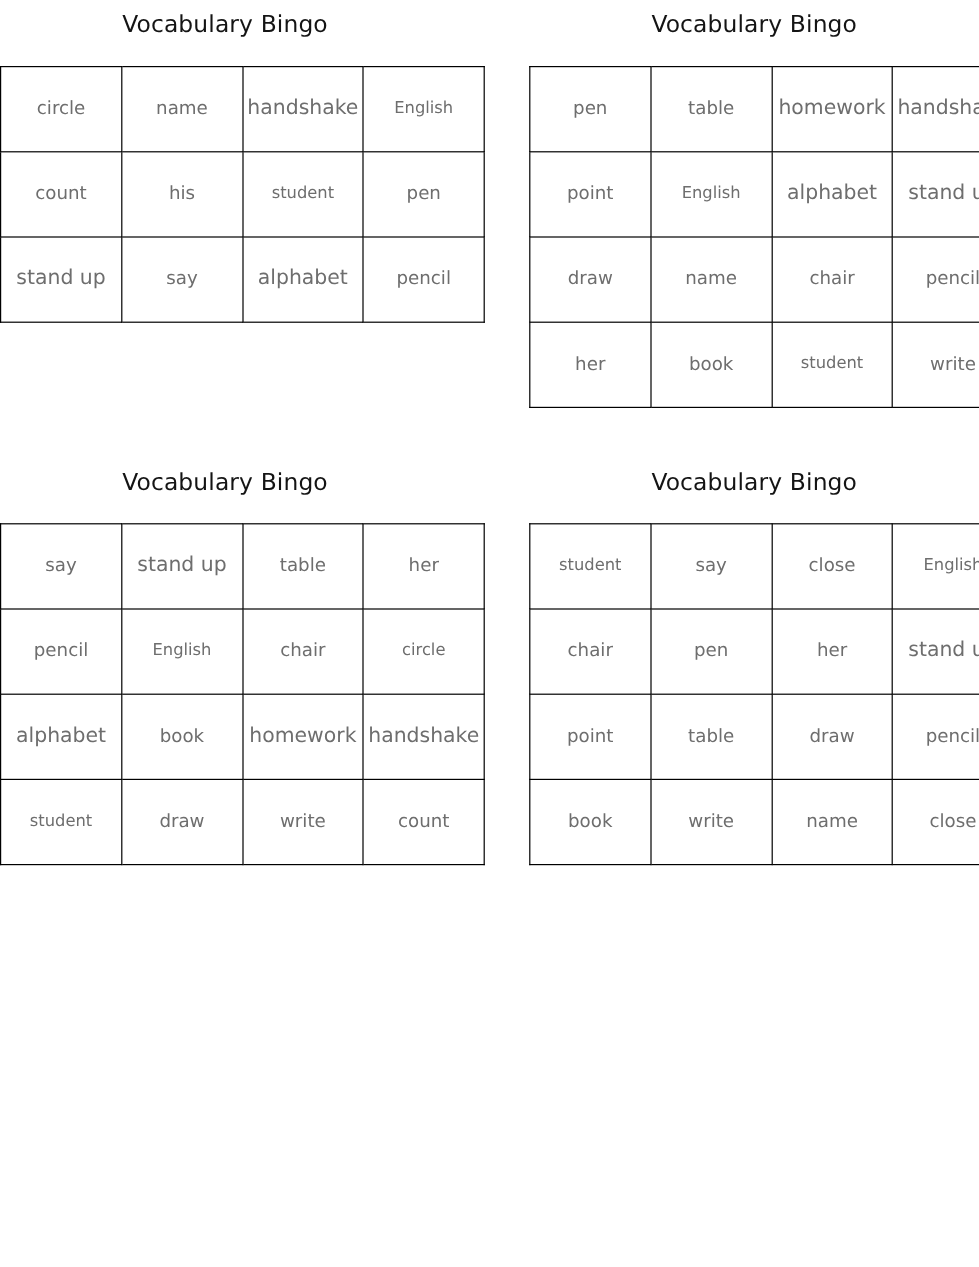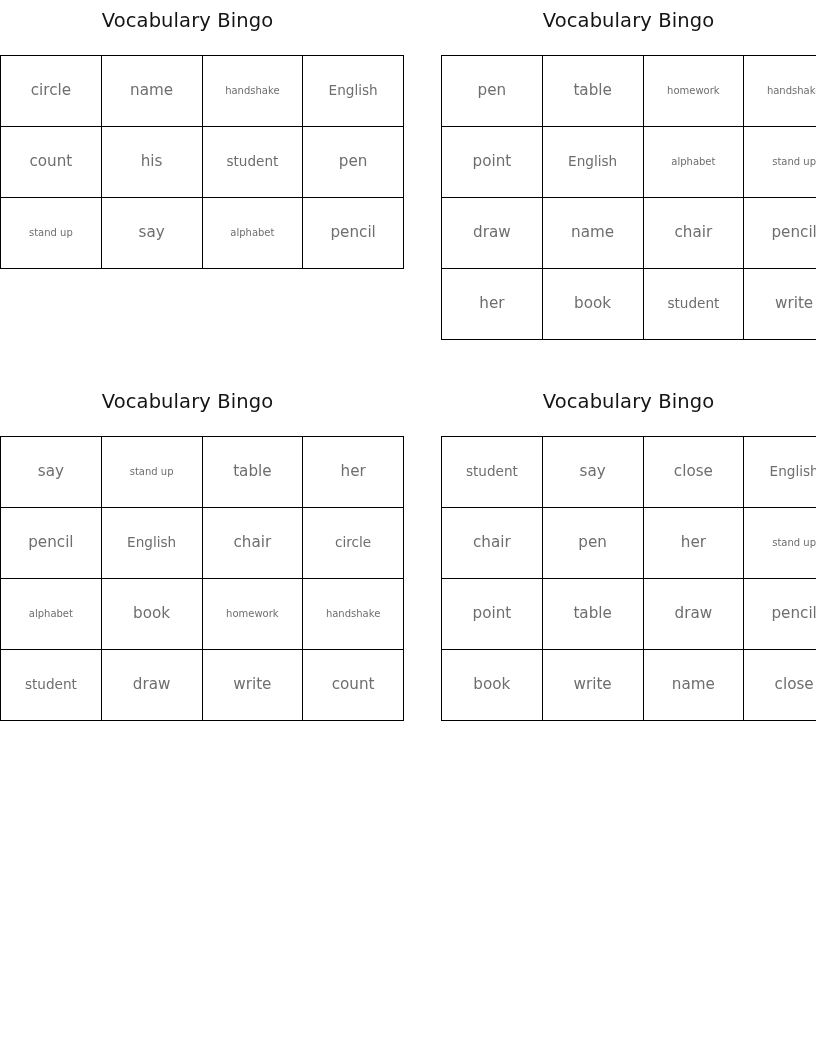--- a/index.html
+++ b/index.html
@@ -59,21 +59,21 @@
     font-family: "DejaVu Sans", sans-serif;
     font-weight: 400;
     line-height: 1.15;
     overflow: hidden;
     white-space: nowrap;
   }
 
   
   .bingo-grid td.sz-lg { font-size: 15.2px; }
   .bingo-grid td.sz-md { font-size: 13.6px; }
-  .bingo-grid td.sz-sm { font-size: 10px; }
+  .bingo-grid td.sz-sm { font-size: 17px; }
 
   
   #card-1 { left: 0px;   top: 11px; }
   #card-2 { left: 441px; top: 11px; }
   #card-3 { left: 0px;   top: 392px; }
   #card-4 { left: 441px; top: 392px; }
 
   .grid-wrap { margin-top: 18px; }
 </style>
 </head>

